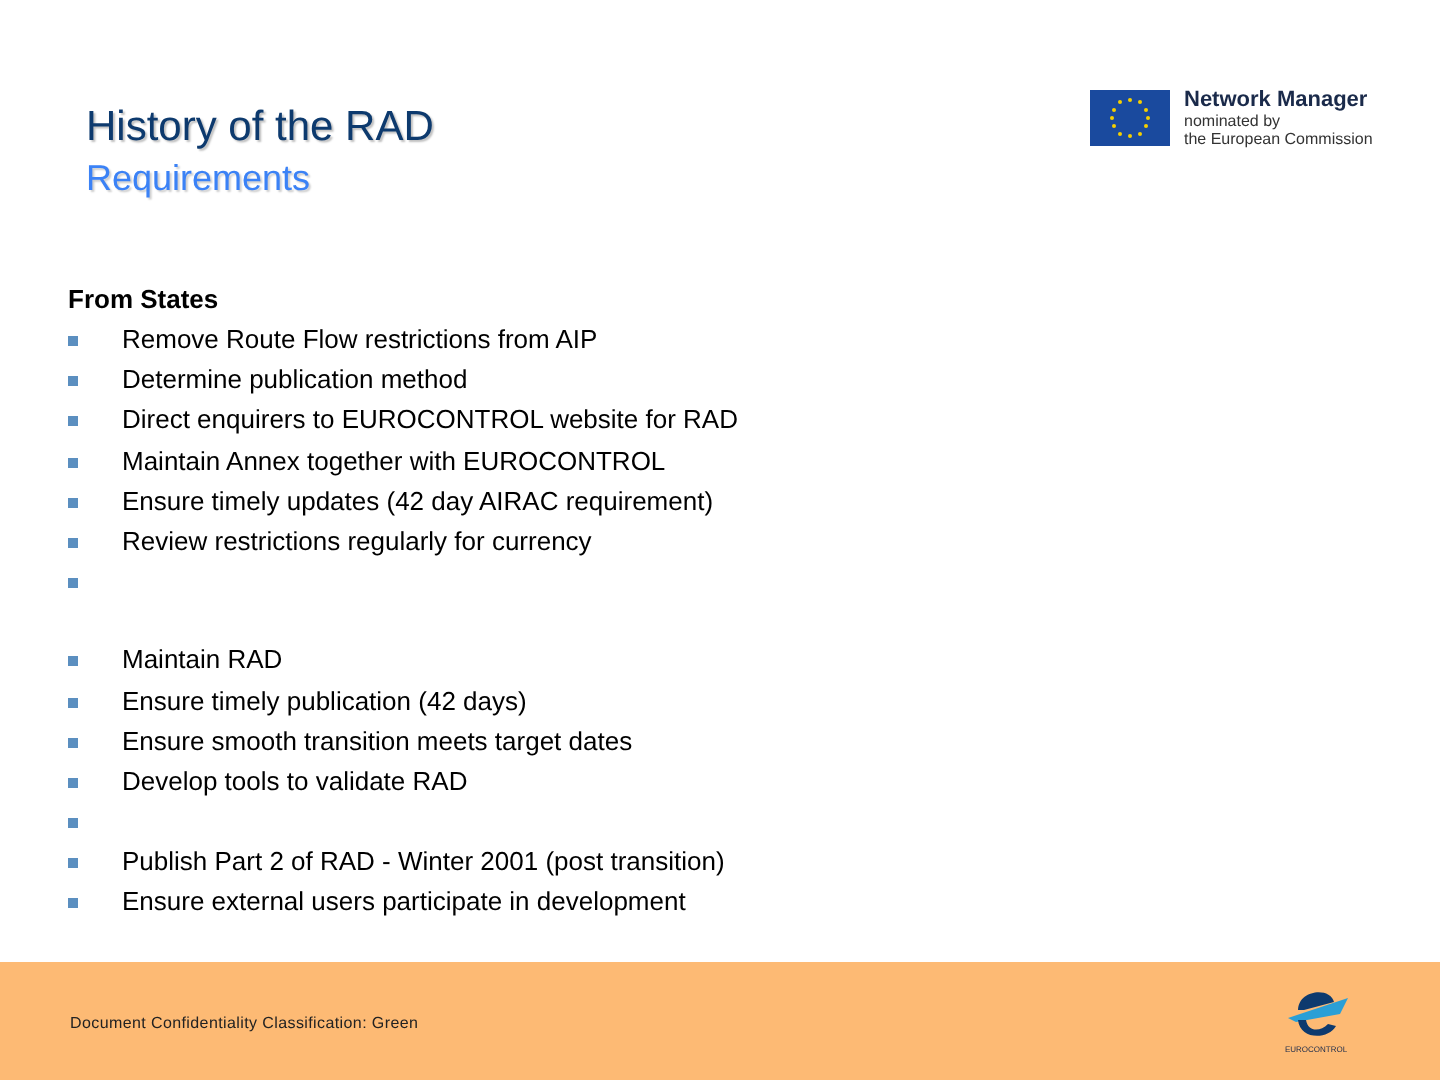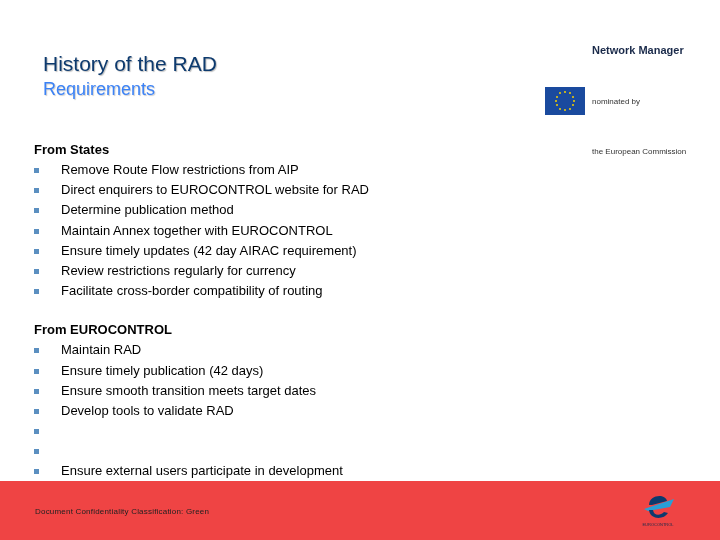--- a/index.html
+++ b/index.html
@@ -2,33 +2,33 @@
 <html><head>
 <meta charset="utf-8">
 <style>
   html, body { margin: 0; padding: 0; }
   body { width: 720px; height: 540px; background: #ffffff; position: relative; overflow: hidden;
          font-family: "Liberation Sans", sans-serif; color: #000; }
   .title { position: absolute; left: 43px; top: 52px; font-size: 21px; font-weight: normal; color: #0d3a6e;
            text-shadow: 1px 1px 1px rgba(0,0,0,0.25); line-height: 24px; }
   .subtitle { position: absolute; left: 43px; top: 79px; font-size: 18px; font-weight: normal; color: #3b82f6;
               text-shadow: 1px 1px 1px rgba(0,0,0,0.2); line-height: 20px; }
-  .logo { position: absolute; left: 545px; top: 45px; display: flex; align-items: center; }
+  .logo { position: absolute; left: 545px; top: 45px; display: flex; }
   .eu-flag { width: 40px; height: 28px; background: #1a4a9e; position: relative; }
   .eu-flag span { position: absolute; width: 2px; height: 2px; background: #f5d000; border-radius: 50%; }
   .logo-text { margin-left: 7px; line-height: 10px; }
   .logo-main { font-size: 11px; font-weight: bold; color: #1a2a4a; line-height: 11px; }
-  .logo-sub { font-size: 8px; color: #333; line-height: 9px; margin-top: 41px; }
+  .logo-sub { font-size: 8px; color: #333; line-height: 9px; }
   .content { position: absolute; left: 34px; top: 140px; width: 640px; }
   .section-heading { font-size: 13px; font-weight: bold; line-height: 20px; height: 20px; }
   .item { display: flex; font-size: 13px; line-height: 20.2px; height: 20.2px; }
   .bullet { width: 27px; position: relative; }
   .bullet::before { content: ""; position: absolute; left: 0; top: 8px; width: 5px; height: 5px; background: #5b8fc0; }
   .gap { height: 19px; }
-  .footer { position: absolute; left: 0; top: 481px; width: 720px; height: 59px; background: #ef4444; }
+  .footer { position: absolute; left: 0; top: 481px; width: 720px; height: 59px; background: #fdba74; }
   .footer-text { position: absolute; left: 35px; top: 26px; font-size: 8px; color: #222; letter-spacing: 0.2px; }
   .ec-logo { position: absolute; left: 640px; top: 8px; width: 36px; height: 42px; }
   .ec-label { position: absolute; left: 0; top: 33px; width: 36px; text-align: center; font-size: 4px; color: #1a2a4a; }
 </style>
 </head>
 <body>
 
 <div class="title">History of the RAD</div>
 <div class="subtitle">Requirements</div>
 
@@ -55,46 +55,44 @@
 </div>
 
 <div class="content">
   <div class="section-heading">From States</div>
   <div class="item">
       <span class="bullet"></span>
       <span>Remove Route Flow restrictions from AIP</span>
     </div>
   <div class="item">
       <span class="bullet"></span>
-      <span>Direct enquirers to EUROCONTROL website for RAD</span>
+      <span>Determine publication method</span>
     </div>
   <div class="item">
       <span class="bullet"></span>
-      <span>Determine publication method</span>
+      <span>Direct enquirers to EUROCONTROL website for RAD</span>
     </div>
   <div class="item">
       <span class="bullet"></span>
       <span>Maintain Annex together with EUROCONTROL</span>
     </div>
   <div class="item">
       <span class="bullet"></span>
       <span>Ensure timely updates (42 day AIRAC requirement)</span>
     </div>
   <div class="item">
       <span class="bullet"></span>
       <span>Review restrictions regularly for currency</span>
     </div>
   <div class="item">
       <span class="bullet"></span>
-      <span>Facilitate cross-border compatibility of routing</span>
     </div>
 
   <div class="gap"></div>
 
-  <div class="section-heading">From EUROCONTROL</div>
   <div class="item">
       <span class="bullet"></span>
       <span>Maintain RAD</span>
     </div>
   <div class="item">
       <span class="bullet"></span>
       <span>Ensure timely publication (42 days)</span>
     </div>
   <div class="item">
       <span class="bullet"></span>
@@ -102,20 +100,21 @@
     </div>
   <div class="item">
       <span class="bullet"></span>
       <span>Develop tools to validate RAD</span>
     </div>
   <div class="item">
       <span class="bullet"></span>
     </div>
   <div class="item">
       <span class="bullet"></span>
+      <span>Publish Part 2 of RAD - Winter 2001 (post transition)</span>
     </div>
   <div class="item">
       <span class="bullet"></span>
       <span>Ensure external users participate in development</span>
     </div>
 </div>
 
 <div class="footer">
   <div class="footer-text">Document Confidentiality Classification: Green</div>
   <div class="ec-logo">

